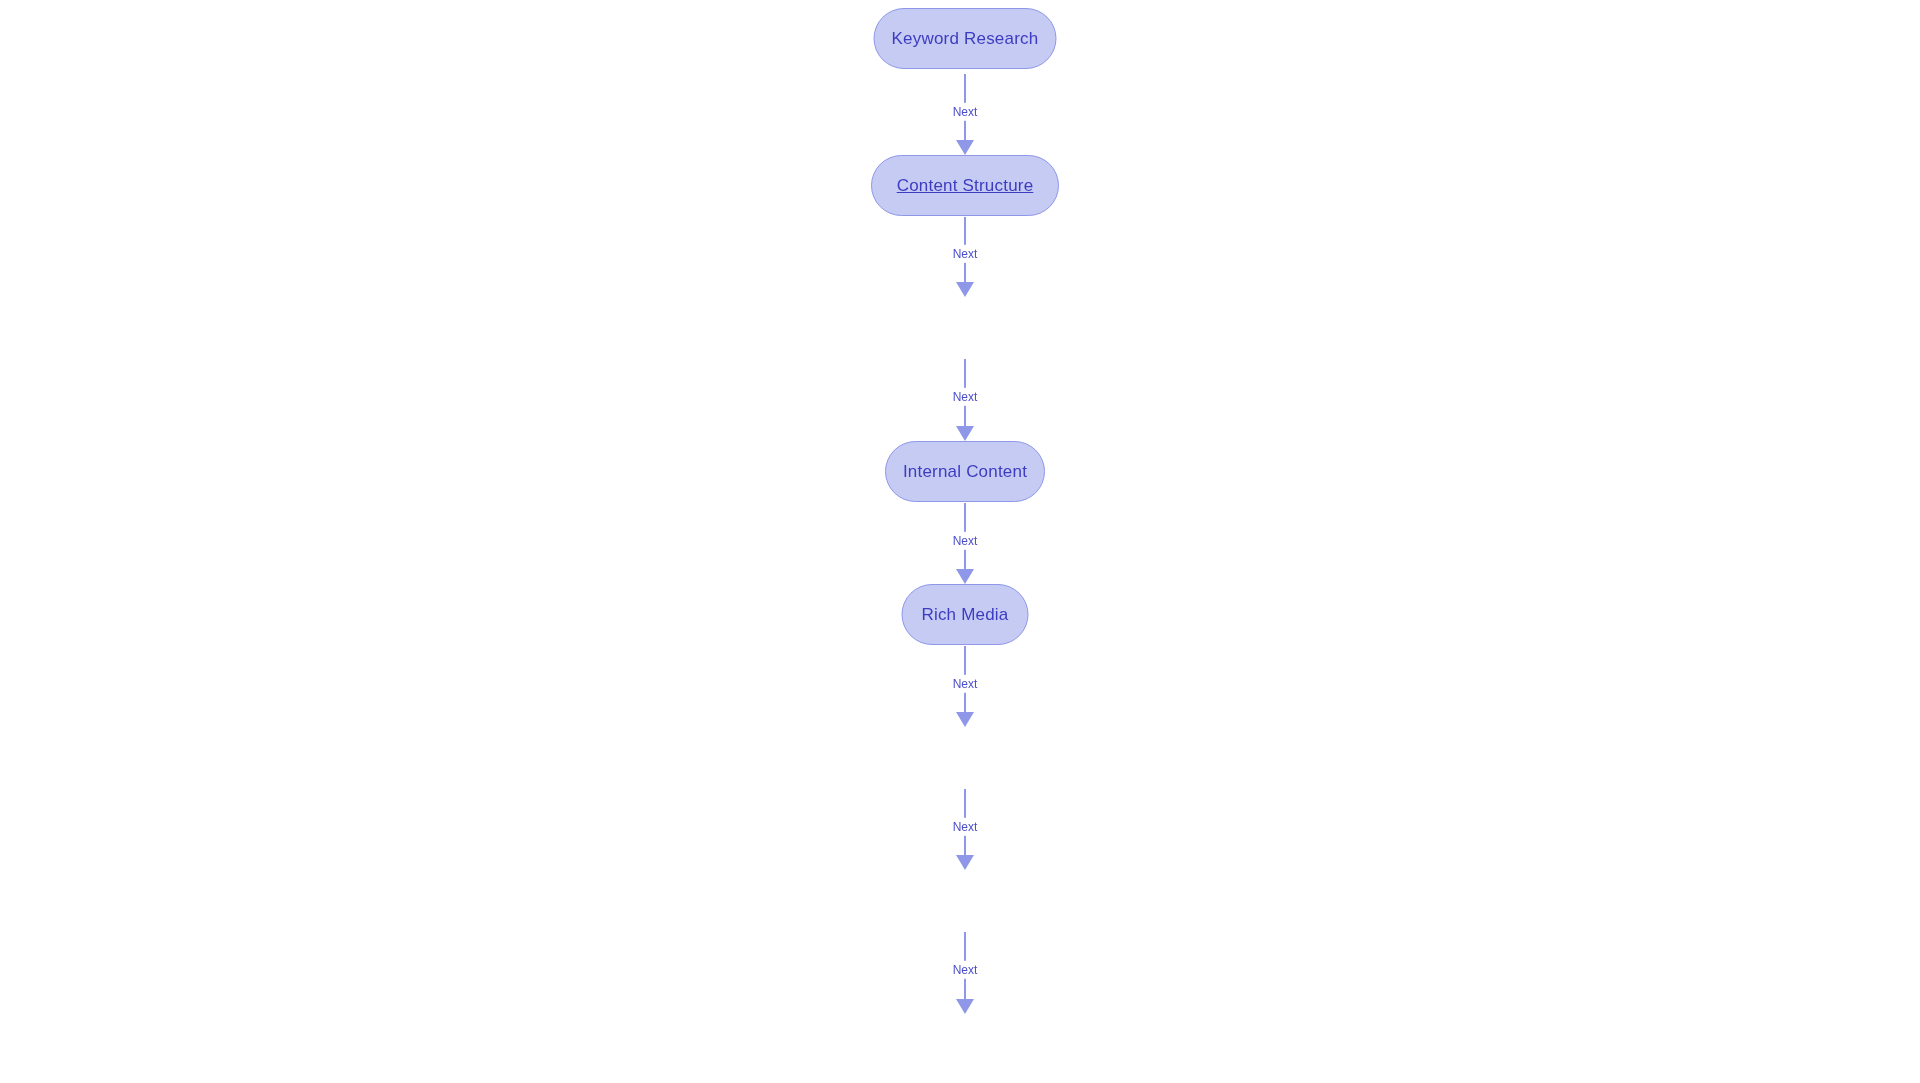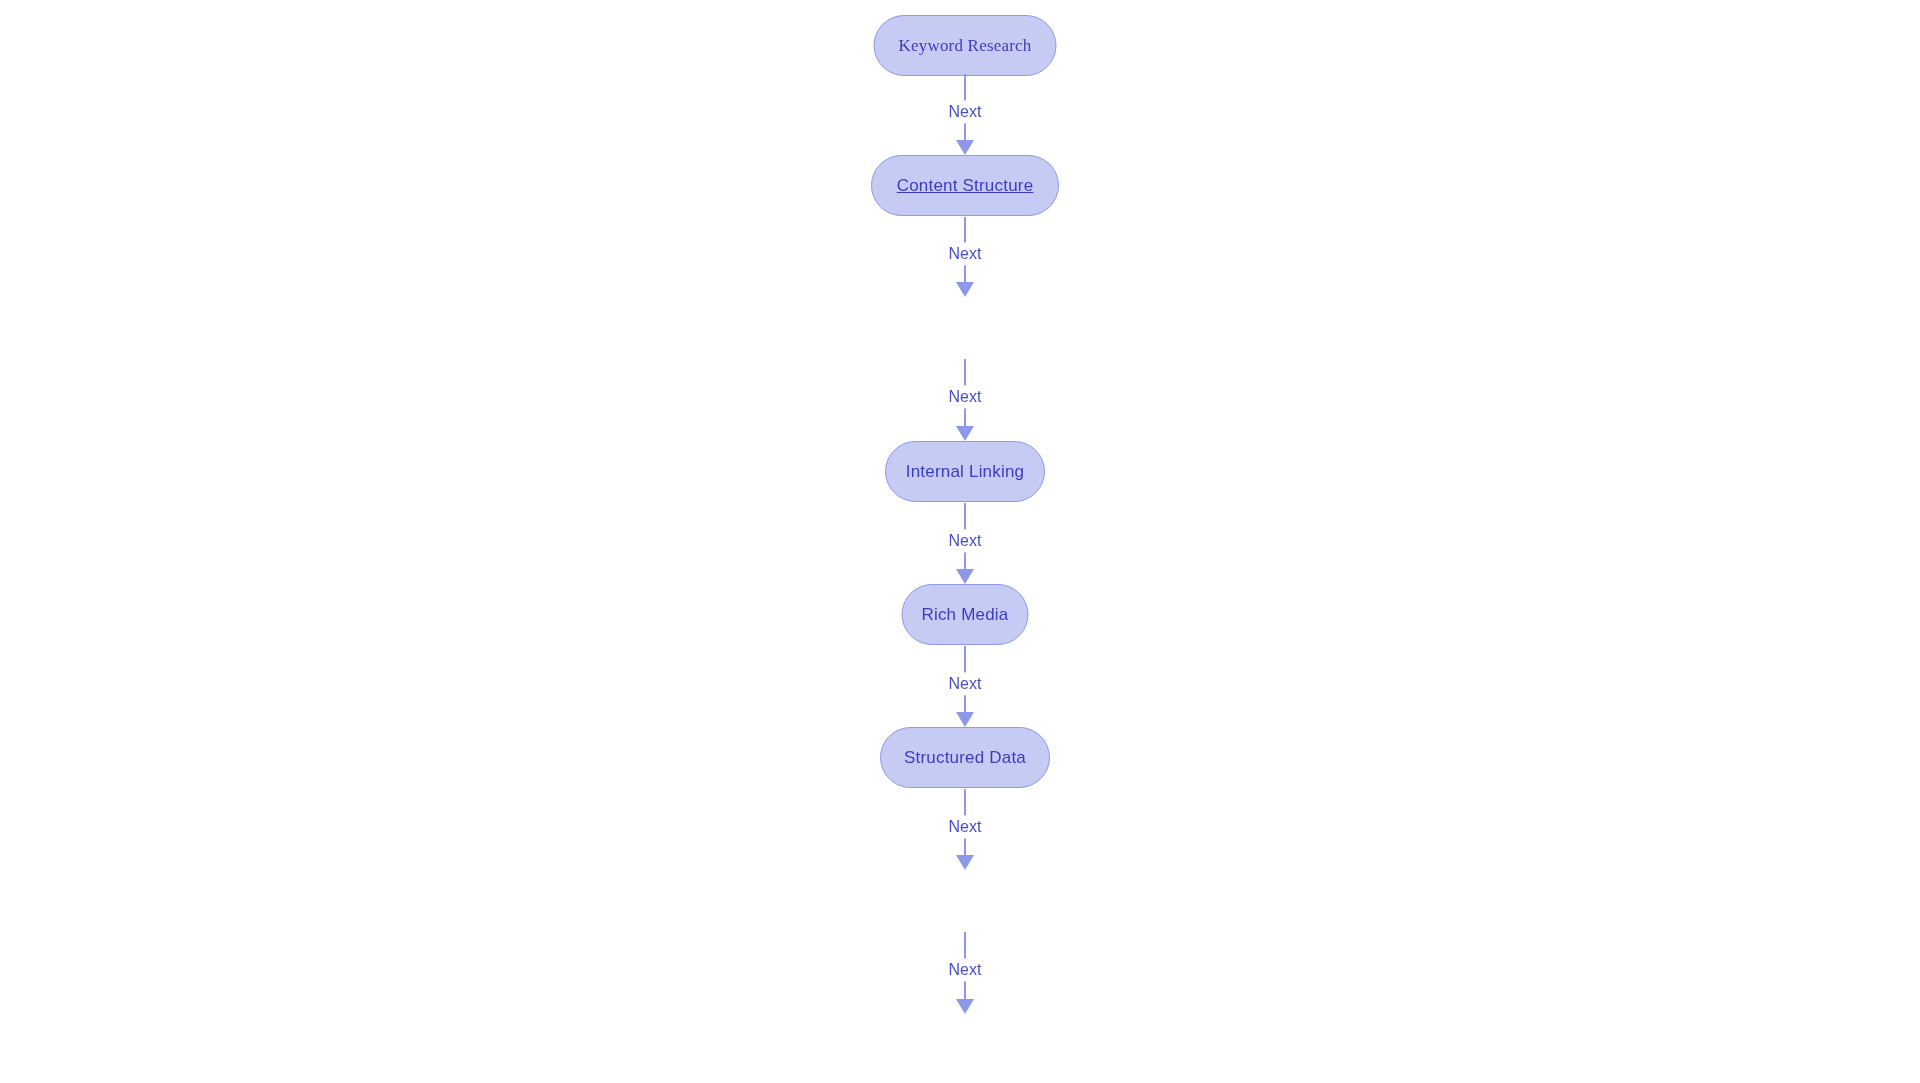--- a/index.html
+++ b/index.html
@@ -53,36 +53,35 @@
     border-right:9px solid transparent;
     border-top:15px solid var(--edge-line);
   }
   .edge-label{
     position:absolute;
     left:0;
     top:calc(50% - 3px);
     transform:translate(-50%,-50%);
     background:var(--background);
     color:var(--edge-label);
-    font-size:16px;
+    font-size:12px;
     padding:2px 4px;
     line-height:1.2;
     white-space:nowrap;
   }
 </style>
 </head>
 <body>
 
 <div class="canvas">
 
-  <div class="node" style="top:15px;width:183px;font-family:Liberation Serif, serif;">Keyword Research</div>
+  <div class="node" style="top:8px;width:183px;">Keyword Research</div>
   <div class="node" style="top:155px;width:188px;text-decoration:underline;">Content Structure</div>
-  <div class="node" style="top:441px;width:160px;">Internal Linking</div>
+  <div class="node" style="top:441px;width:160px;">Internal Content</div>
   <div class="node" style="top:584px;width:127px;">Rich Media</div>
-  <div class="node" style="top:727px;width:170px;">Structured Data</div>
 
   <div class="connector" style="top:74px;height:81px;">
     <div class="edge-line"></div>
     <div class="arrowhead"></div>
     <div class="edge-label">Next</div>
   </div>
 
   <div class="connector" style="top:217px;height:80px;">
     <div class="edge-line"></div>
     <div class="arrowhead"></div>

